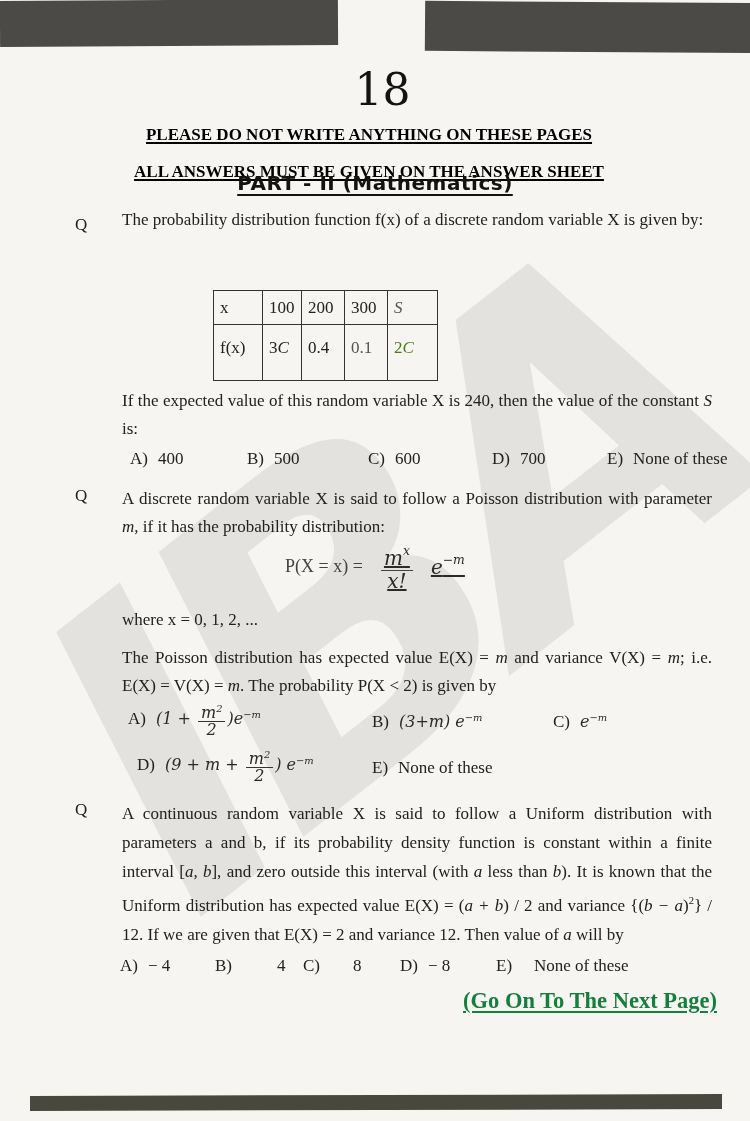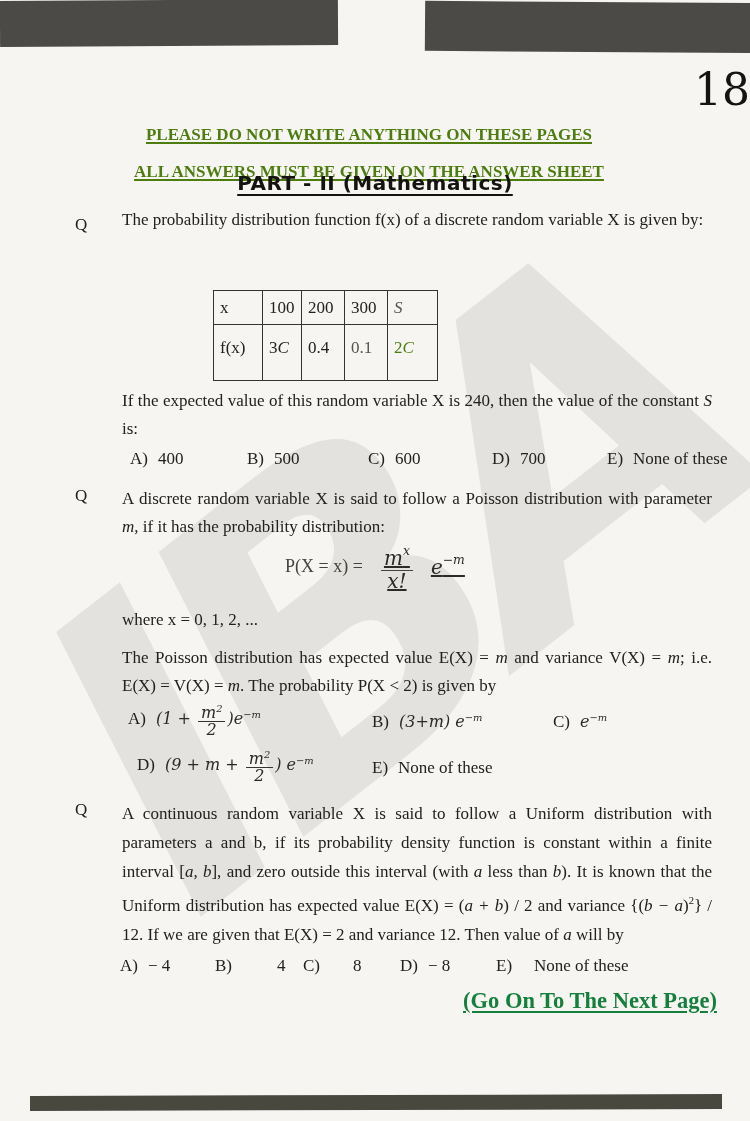--- a/index.html
+++ b/index.html
@@ -8,23 +8,23 @@
   
   .bar{position:absolute;background:#4b4a47;}
   .bar-top-left{left:0;top:0;width:338px;height:46px;transform:rotate(-0.3deg);}
   .bar-top-right{left:425px;top:2px;width:330px;height:50px;transform:rotate(0.4deg);}
   .bar-bottom{left:30px;top:1095px;width:692px;height:15px;background:#49483f;transform:rotate(-0.15deg);}
   
   .watermark{position:absolute;left:-70px;top:300px;width:920px;height:560px;line-height:560px;
         text-align:center;font-family:"DejaVu Sans",sans-serif;font-weight:bold;font-style:italic;
         font-size:430px;letter-spacing:-30px;color:#e3e2de;transform:rotate(-38deg);user-select:none;}
   
-  .pagenum{position:absolute;left:15px;right:0;top:64px;text-align:right;
+  .pagenum{position:absolute;left:15px;right:0;top:64px;text-align:center;
         font-family:"DejaVu Serif",serif;font-size:44px;line-height:52px;color:#15130f;}
-  .notice{position:absolute;left:0;right:12px;text-align:center;font-weight:bold;font-size:17px;color:#4d7c0f;}
+  .notice{position:absolute;left:0;right:12px;text-align:center;font-weight:bold;font-size:17px;color:#000000;}
   .notice .u{text-decoration:underline;text-decoration-thickness:1.6px;text-underline-offset:2px;}
   .notice1{top:125px;} .notice2{top:147px;margin-top:15px;}
   .part-title{position:absolute;left:0;right:0;top:171px;text-align:center;
         font-family:"DejaVu Sans",sans-serif;font-weight:bold;font-size:20px;color:#15130f;}
   .part-title .u{text-decoration:underline;text-decoration-thickness:2px;text-underline-offset:4px;letter-spacing:0.5px;}
   
   .qm{position:absolute;left:75px;font-size:17px;color:#23211d;}
   .para{position:absolute;left:122px;width:590px;font-size:17px;line-height:28px;text-align:justify;}
   .it{font-style:italic;}
   sup{font-size:0.62em;}

